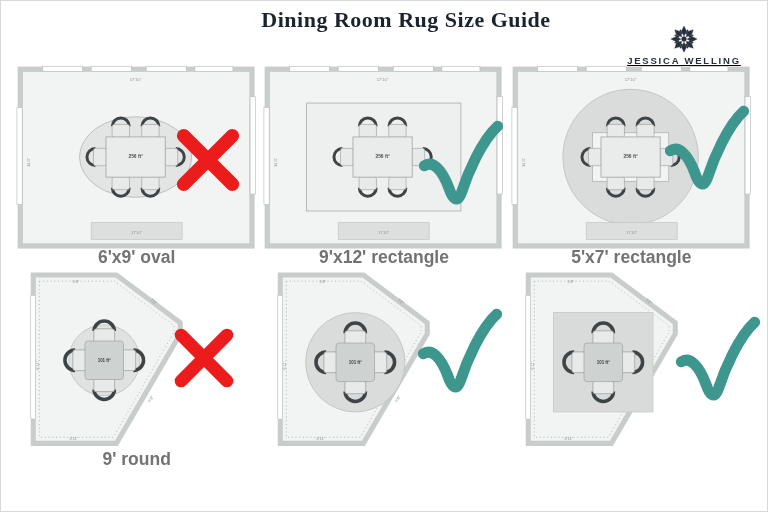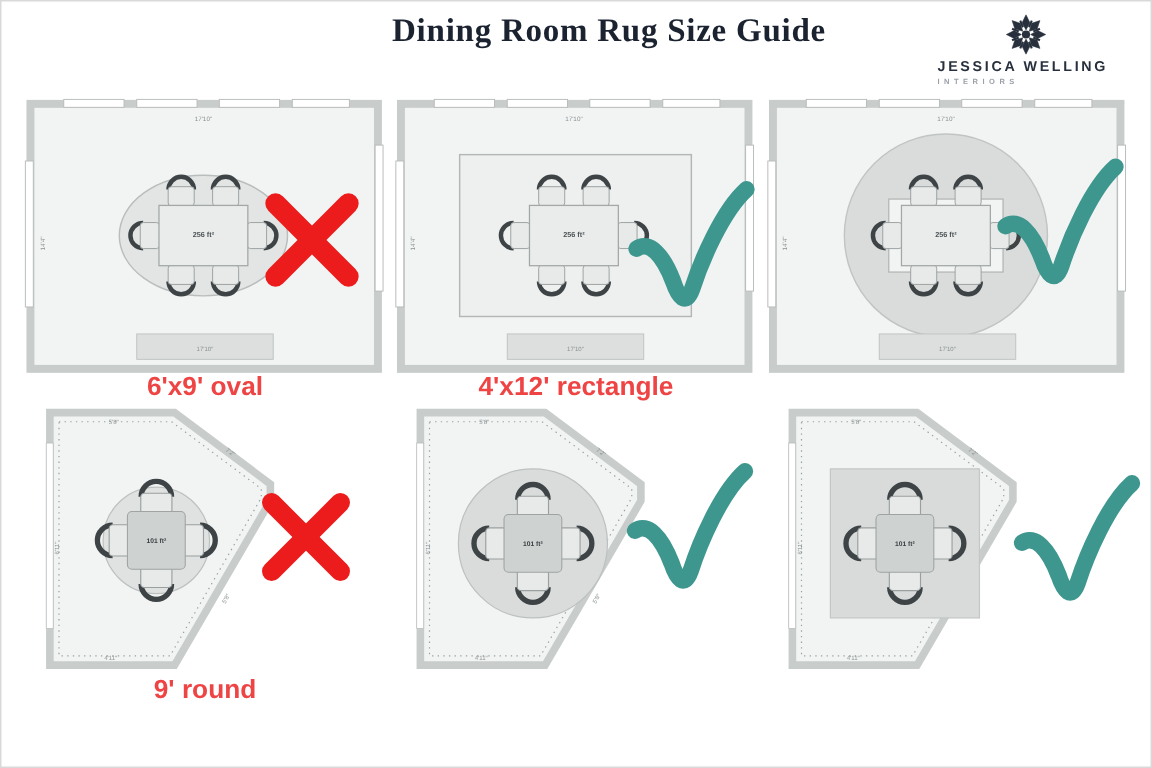--- a/index.html
+++ b/index.html
@@ -2,28 +2,28 @@
 <html><head>
 <meta charset="utf-8">
 <style>
   html,body{margin:0;padding:0;background:#ffffff;}
   body{width:768px;height:512px;overflow:hidden;box-sizing:border-box;border:1px solid #d9d9d9;
        font-family:"Liberation Sans",sans-serif;position:relative;}
   .header{position:relative;height:62px;}
   .title{position:absolute;left:0;right:0;top:6px;text-align:center;
          font-family:"Liberation Serif","DejaVu Serif",serif;font-weight:700;
          font-size:22px;letter-spacing:0.5px;color:#1b2330;margin:0;padding-left:44px;}
-  .logo{position:absolute;top:8px;right:24px;width:118px;}
+  .logo{position:absolute;top:24px;right:24px;width:118px;text-align:center;text-decoration:underline;}
   .logo .mark{display:block;margin:0 auto 2px auto;}
   .brand-name{font-size:9.5px;font-weight:700;letter-spacing:1.8px;color:#27303c;white-space:nowrap;}
   .brand-sub{font-size:5px;font-weight:700;letter-spacing:3px;color:#9aa0a8;margin-top:2px;}
   .grid{display:grid;grid-template-columns:repeat(3,1fr);padding:2px 14px 0 14px;column-gap:4px;}
   .panel{position:relative;margin:0;}
   .panel svg.room{width:100%;height:auto;display:block;overflow:visible;}
-  .caption{text-align:center;font-weight:700;font-size:17.5px;color:#ef4444;
+  .caption{text-align:center;font-weight:700;font-size:17.5px;color:#737373;
            letter-spacing:0px;margin-top:-6px;line-height:1.15;}
   .row2 .caption{margin-top:-8px;}
   .mark-overlay{position:absolute;pointer-events:none;}
   .mark-overlay svg{display:block;overflow:visible;}
 </style>
 </head>
 <body>
 
 <div class="header">
   <h1 class="title">Dining Room Rug Size Guide</h1>
@@ -144,21 +144,21 @@
           <g transform="translate(149,87) rotate(90) scale(1)">
     <path d="M-8,-3 A8,8 0 0 1 8,-3" fill="none" stroke="#3e4346" stroke-width="2.8"></path>
     <rect x="-8.2" y="-4.8" width="16.4" height="12.2" rx="2" fill="#e7eae9" stroke="#9aa09f" stroke-width="0.6"></rect>
   </g>
           <rect x="86" y="68" width="56" height="38" fill="#e9eceb" stroke="#a3a8a7" stroke-width="0.8"></rect>
           <text x="114" y="88" font-size="4.6" font-weight="bold" fill="#4c5154" text-anchor="middle">256 ft²</text>
           <rect x="72" y="149" width="86" height="16" fill="#dcdfde" stroke="#bfc3c2" stroke-width="0.6"></rect>
           <text x="115" y="159.5" font-size="3.8" fill="#8b9292" text-anchor="middle">17'10"</text>
         </svg>
       </div>
-    <figcaption class="caption">4'x12' rectangle</figcaption>
+    <figcaption class="caption">9'x12' rectangle</figcaption>
   <div class="mark-overlay" style="left: 159px; top: 57px;">
         <svg width="80" height="80" viewBox="0 0 95 95">
     <path d="M4,52 C14,45 25,57 33,78 C37,90 43,98 48,84 C55,62 72,22 91,5" fill="none" stroke="#3e978e" stroke-width="13" stroke-linecap="round" stroke-linejoin="round"></path>
         </svg>
       </div>
     </figure>
   <figure class="panel">
     <div class="svg-holder">
         <svg class="room" viewBox="0 0 230 178" xmlns="http://www.w3.org/2000/svg">
           <rect x="5" y="4" width="219" height="167" fill="#f2f4f4" stroke="#c8cccb" stroke-width="5"></rect>
@@ -195,20 +195,21 @@
           <g transform="translate(149,87) rotate(90) scale(1)">
     <path d="M-8,-3 A8,8 0 0 1 8,-3" fill="none" stroke="#3e4346" stroke-width="2.8"></path>
     <rect x="-8.2" y="-4.8" width="16.4" height="12.2" rx="2" fill="#e7eae9" stroke="#9aa09f" stroke-width="0.6"></rect>
   </g>
           <rect x="86" y="68" width="56" height="38" fill="#e9eceb" stroke="#a3a8a7" stroke-width="0.8"></rect>
           <text x="114" y="88" font-size="4.6" font-weight="bold" fill="#4c5154" text-anchor="middle">256 ft²</text>
           <rect x="72" y="149" width="86" height="16" fill="#dcdfde" stroke="#bfc3c2" stroke-width="0.6"></rect>
           <text x="115" y="159.5" font-size="3.8" fill="#8b9292" text-anchor="middle">17'10"</text>
         </svg>
       </div>
+    <figcaption class="caption">5'x7' rectangle</figcaption>
   <div class="mark-overlay" style="left: 157px; top: 42px;">
         <svg width="80" height="80" viewBox="0 0 95 95">
     <path d="M4,52 C14,45 25,57 33,78 C37,90 43,98 48,84 C55,62 72,22 91,5" fill="none" stroke="#3e978e" stroke-width="13" stroke-linecap="round" stroke-linejoin="round"></path>
         </svg>
       </div>
     </figure>
 </div>
 
 <div class="grid row2">
   <figure class="panel">

